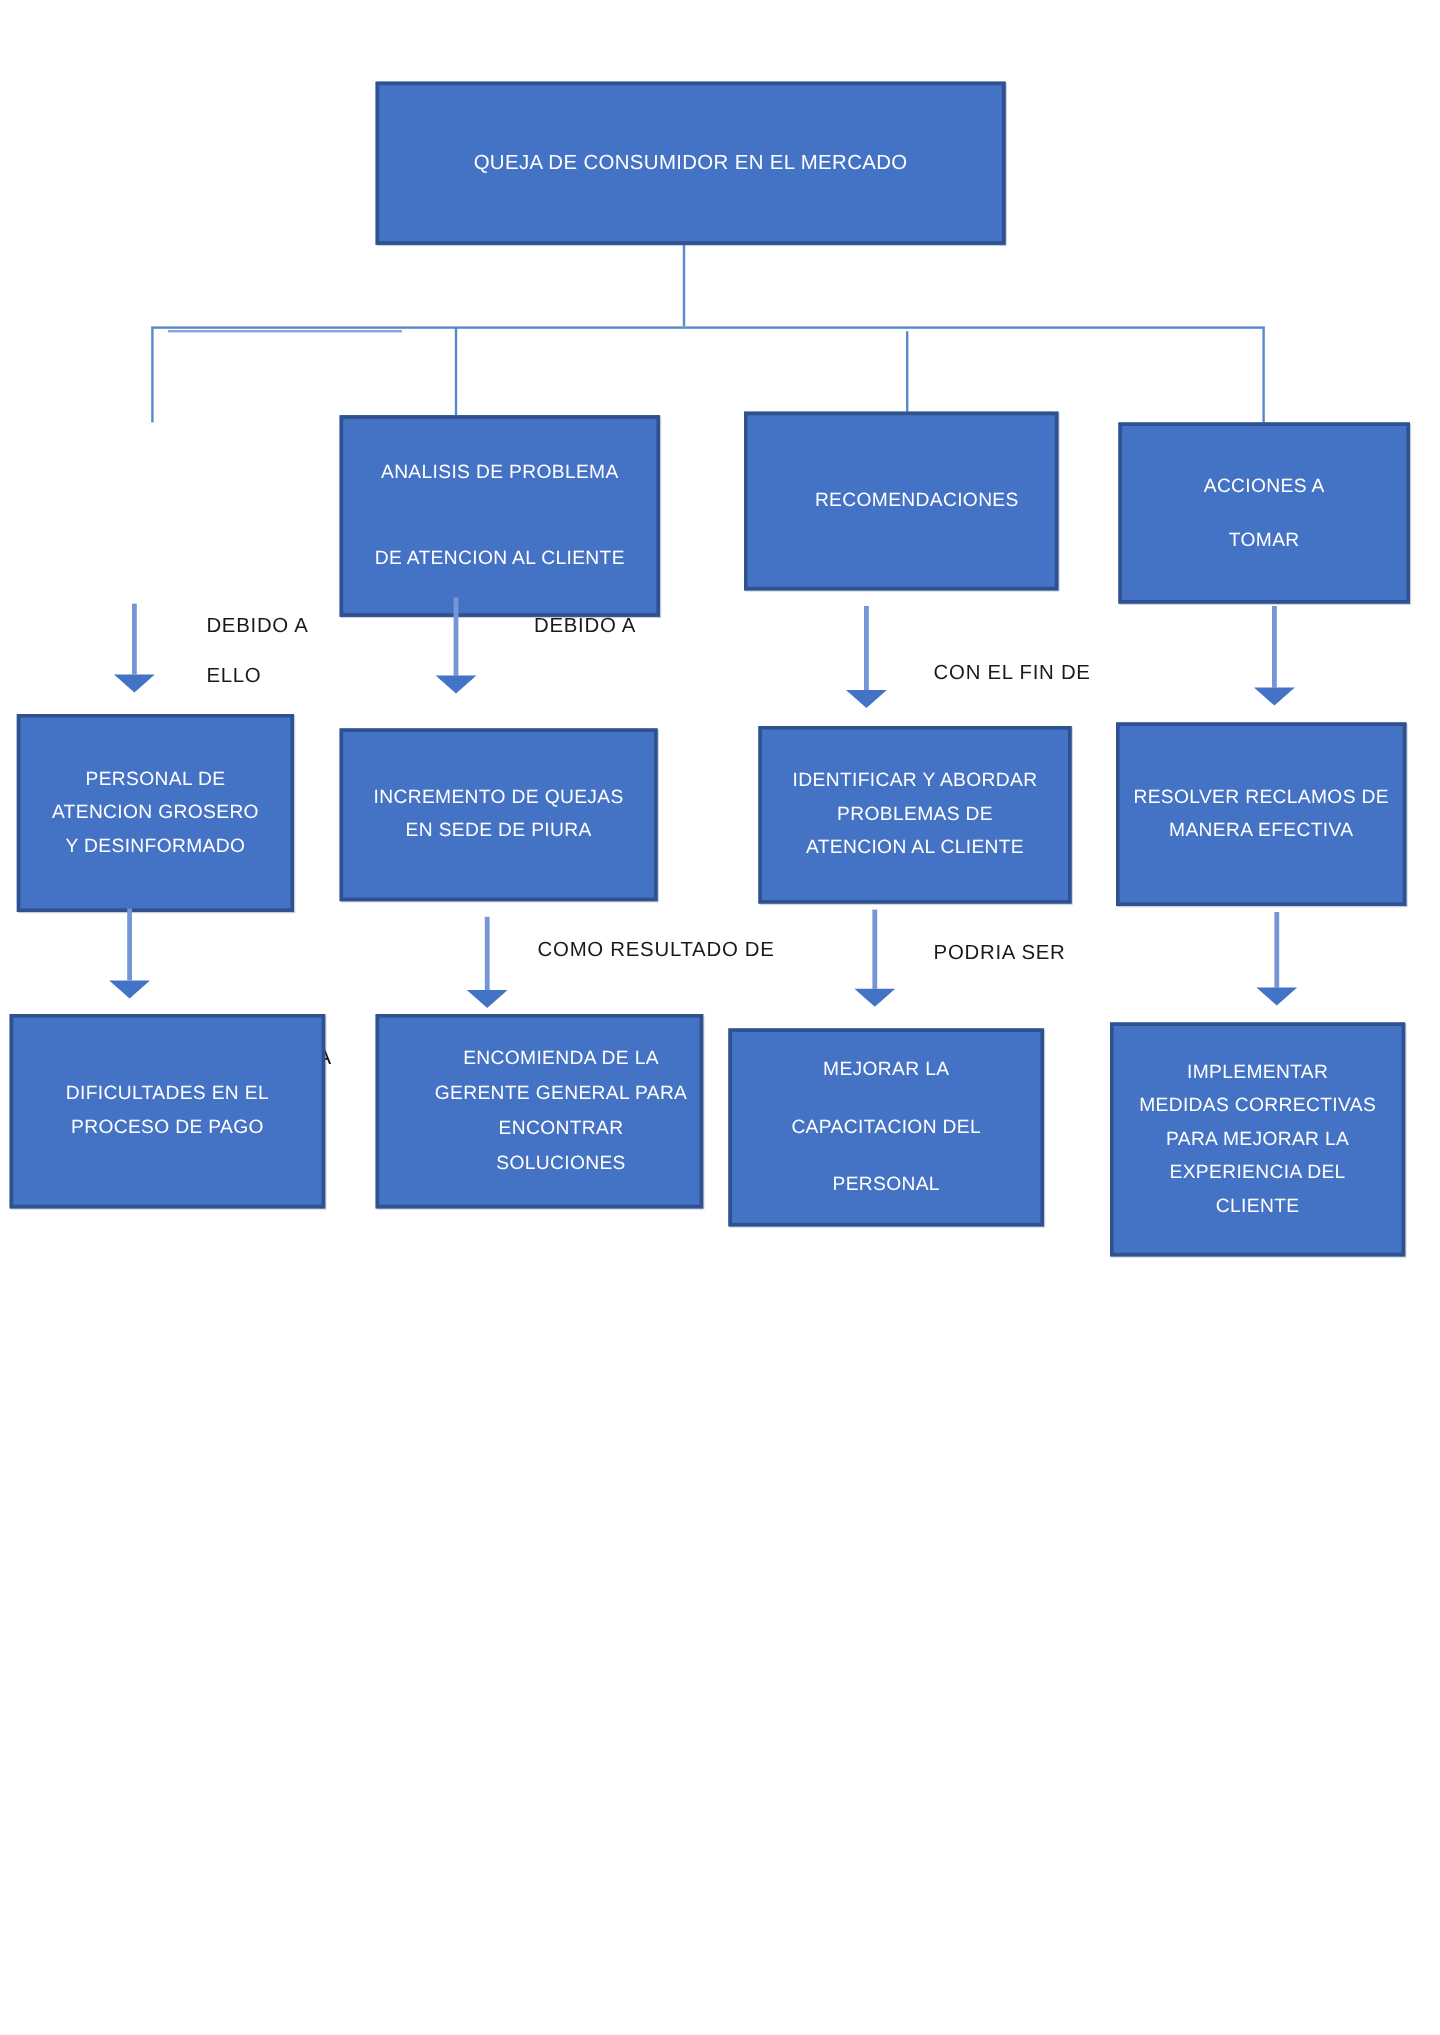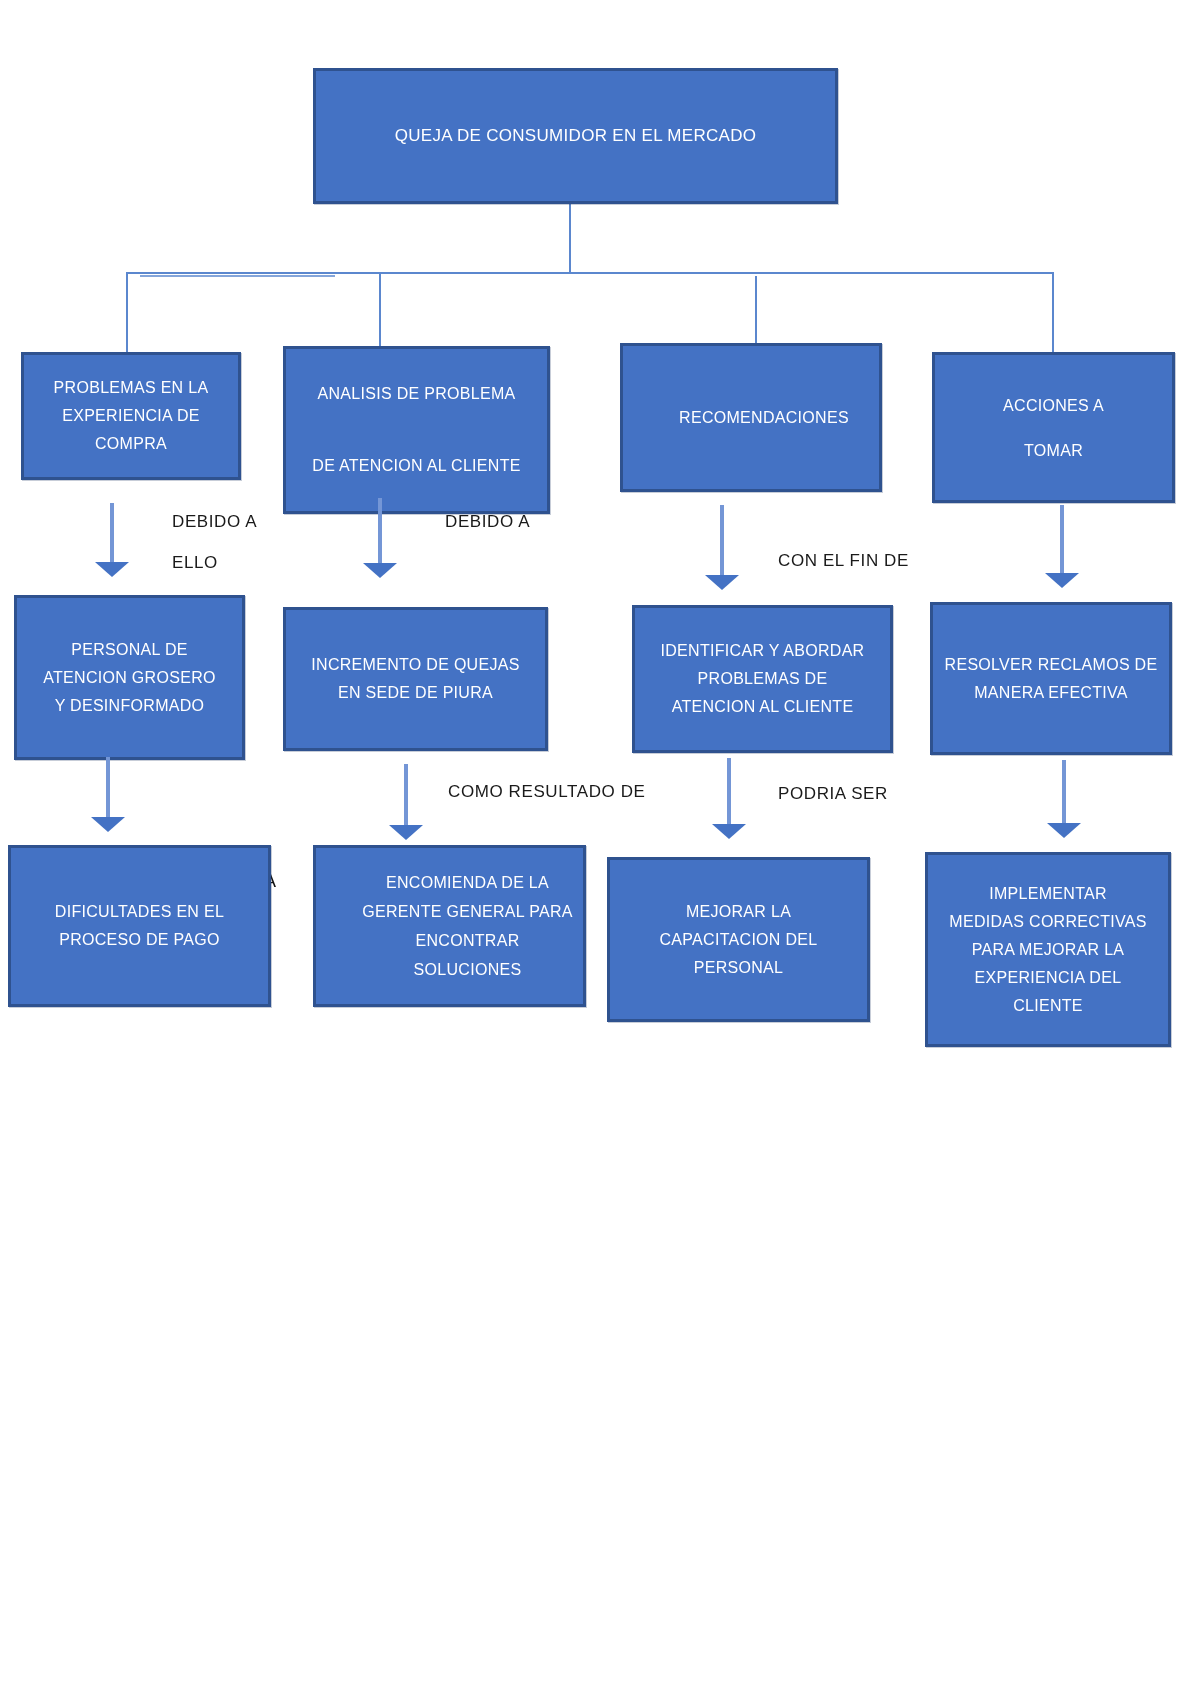--- a/index.html
+++ b/index.html
@@ -60,25 +60,20 @@
   <div class="cline ghost" style="left:140px;top:275px;width:195px;height:2px;"></div>
   <div class="cline" style="left:126px;top:273px;width:2px;height:79px;"></div>
   <div class="cline" style="left:379px;top:273px;width:2px;height:73px;"></div>
   <div class="cline" style="left:755px;top:276px;width:2px;height:67px;"></div>
   <div class="cline" style="left:1052px;top:273px;width:2px;height:79px;"></div>
 
   <div class="node root" style="left:313px;top:68px;width:525px;height:136px;">
       <span class="line">QUEJA DE CONSUMIDOR EN EL MERCADO</span>
     </div>
 
-  <div class="node" style="left:21px;top:352px;width:220px;height:128px;">
-      <span class="line">PROBLEMAS EN LA</span>
-      <span class="line">EXPERIENCIA DE</span>
-      <span class="line">COMPRA</span>
-    </div>
   <div class="node" style="left:283px;top:346px;width:267px;height:168px;gap:44px;">
       <span class="line">ANALISIS DE PROBLEMA</span>
       <span class="line">DE ATENCION AL CLIENTE</span>
     </div>
   <div class="node" style="left:620px;top:343px;width:262px;height:149px;padding-left:26px;">
       <span class="line">RECOMENDACIONES</span>
     </div>
   <div class="node wide-lines" style="left:932px;top:352px;width:243px;height:151px;">
       <span class="line">ACCIONES A</span>
       <span class="line">TOMAR</span>
@@ -150,21 +145,21 @@
   <div class="node" style="left:8px;top:845px;width:263px;height:162px;">
       <span class="line">DIFICULTADES EN EL</span>
       <span class="line">PROCESO DE PAGO</span>
     </div>
   <div class="node" style="left:313px;top:845px;width:273px;height:162px;line-height:29px;padding-left:36px;">
       <span class="line">ENCOMIENDA DE LA</span>
       <span class="line">GERENTE GENERAL PARA</span>
       <span class="line">ENCONTRAR</span>
       <span class="line">SOLUCIONES</span>
     </div>
-  <div class="node" style="left:607px;top:857px;width:263px;height:165px;">
+  <div class="node" style="left:607px;top:857px;width:263px;height:165px;gap:20px;">
       <span class="line">MEJORAR LA</span>
       <span class="line">CAPACITACION DEL</span>
       <span class="line">PERSONAL</span>
     </div>
   <div class="node" style="left:925px;top:852px;width:246px;height:195px;">
       <span class="line">IMPLEMENTAR</span>
       <span class="line">MEDIDAS CORRECTIVAS</span>
       <span class="line">PARA MEJORAR LA</span>
       <span class="line">EXPERIENCIA DEL</span>
       <span class="line">CLIENTE</span>

